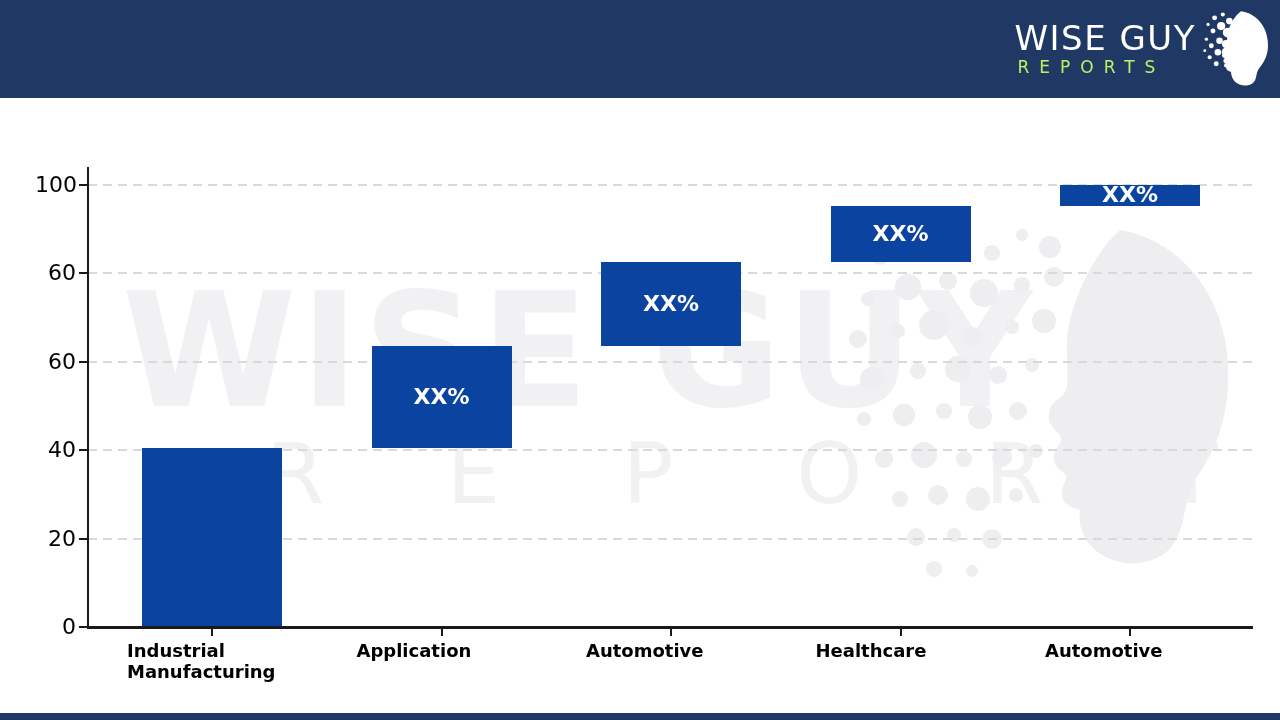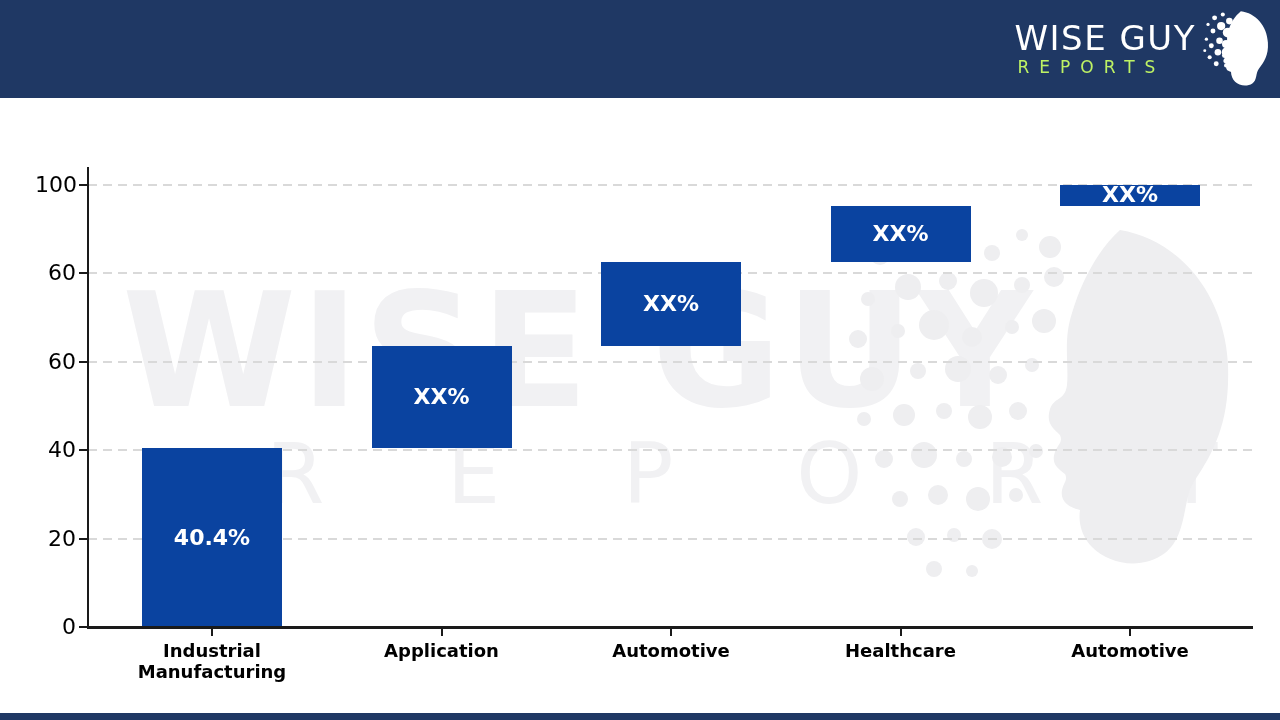--- a/index.html
+++ b/index.html
@@ -46,21 +46,21 @@
   .ytick-label {
     position:absolute; width:60px; text-align:right; font-size:22px; color:#000;
     line-height:26px;
   }
   .bar { position:absolute; }
   .bar-label {
     position:absolute; text-align:center; font-size:22px; font-weight:bold;
     color:#ffffff; line-height:28px; white-space:nowrap; z-index:2;
   }
   .xcat-label {
-    position:absolute; width:170px; text-align:center; font-size:18px; font-weight:bold;
+    position:absolute; width:170px; font-size:18px; font-weight:bold;
     color:#000; line-height:21px;
   }
 </style>
 </head>
 <body>
 
 <div class="watermark">
   <div class="wm-line1">WISE GUY</div>
   <div class="wm-line2">R E P O R T S</div>
   <svg class="wm-face" width="430" height="395" viewBox="0 0 430 395">
@@ -156,21 +156,20 @@
     <div class="gridline" style="left: 88px; top: 360.8px; width: 1165px;"></div>
     <div class="ytick" style="left: 79px; top: 360.8px;"></div>
     <div class="ytick-label" style="left: 16px; top: 348.8px;">60</div>
     <div class="gridline" style="left: 88px; top: 272.4px; width: 1165px;"></div>
     <div class="ytick" style="left: 79px; top: 272.4px;"></div>
     <div class="ytick-label" style="left: 16px; top: 260.4px;">60</div>
     <div class="gridline" style="left: 88px; top: 184px; width: 1165px;"></div>
     <div class="ytick" style="left: 79px; top: 184px;"></div>
     <div class="ytick-label" style="left: 17px; top: 172px;">100</div>
     <div class="bar" style="left: 142px; top: 448.432px; width: 140px; height: 178.568px; background: rgb(10, 67, 160);"></div>
-    <div class="bar-label" style="left: 142px; width: 140px; top: 523.716px; color: rgb(255, 255, 255);">40.4%</div>
     <div class="xtick" style="left: 211px; top: 629px;"></div>
     <div class="xcat-label" style="left: 127px; top: 640px;">Industrial Manufacturing</div>
     <div class="bar" style="left: 371.5px; top: 345.888px; width: 140px; height: 102.544px; background: rgb(10, 67, 160);"></div>
     <div class="bar-label" style="left: 371.5px; width: 140px; top: 383.16px; color: rgb(255, 255, 255);">XX%</div>
     <div class="xtick" style="left: 440.5px; top: 629px;"></div>
     <div class="xcat-label" style="left: 356.5px; top: 640px;">Application</div>
     <div class="bar" style="left: 601px; top: 261.908px; width: 140px; height: 83.98px; background: rgb(10, 67, 160);"></div>
     <div class="bar-label" style="left: 601px; width: 140px; top: 289.898px; color: rgb(255, 255, 255);">XX%</div>
     <div class="xtick" style="left: 670px; top: 629px;"></div>
     <div class="xcat-label" style="left: 586px; top: 640px;">Automotive</div>

